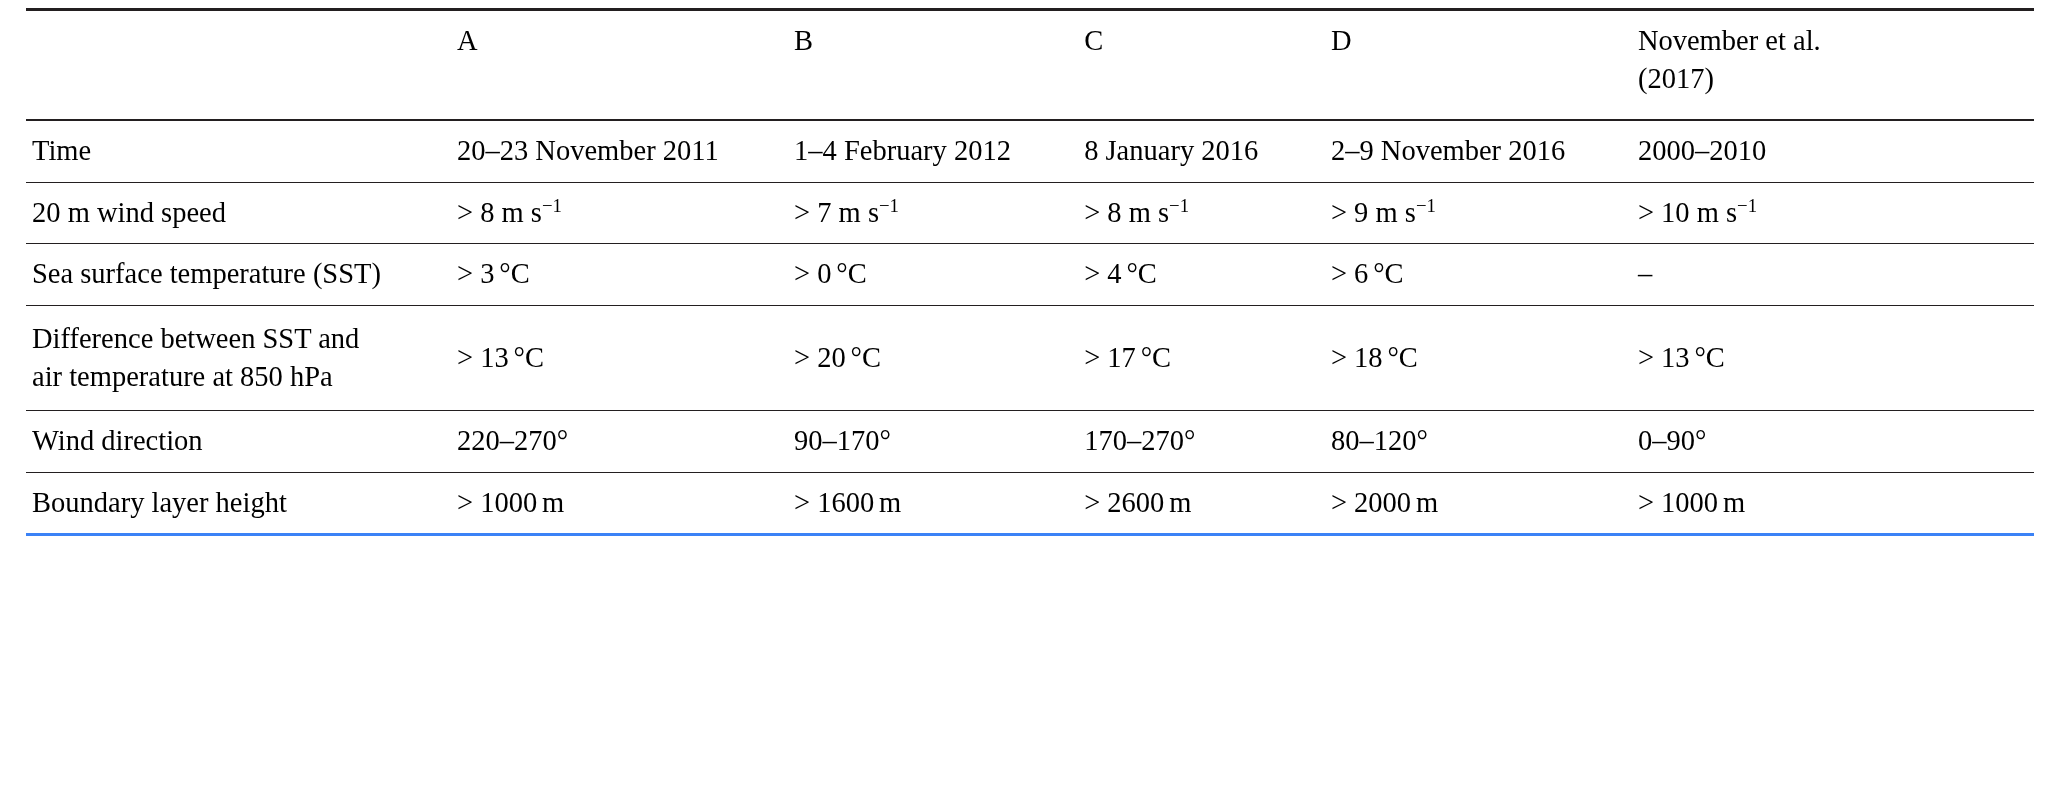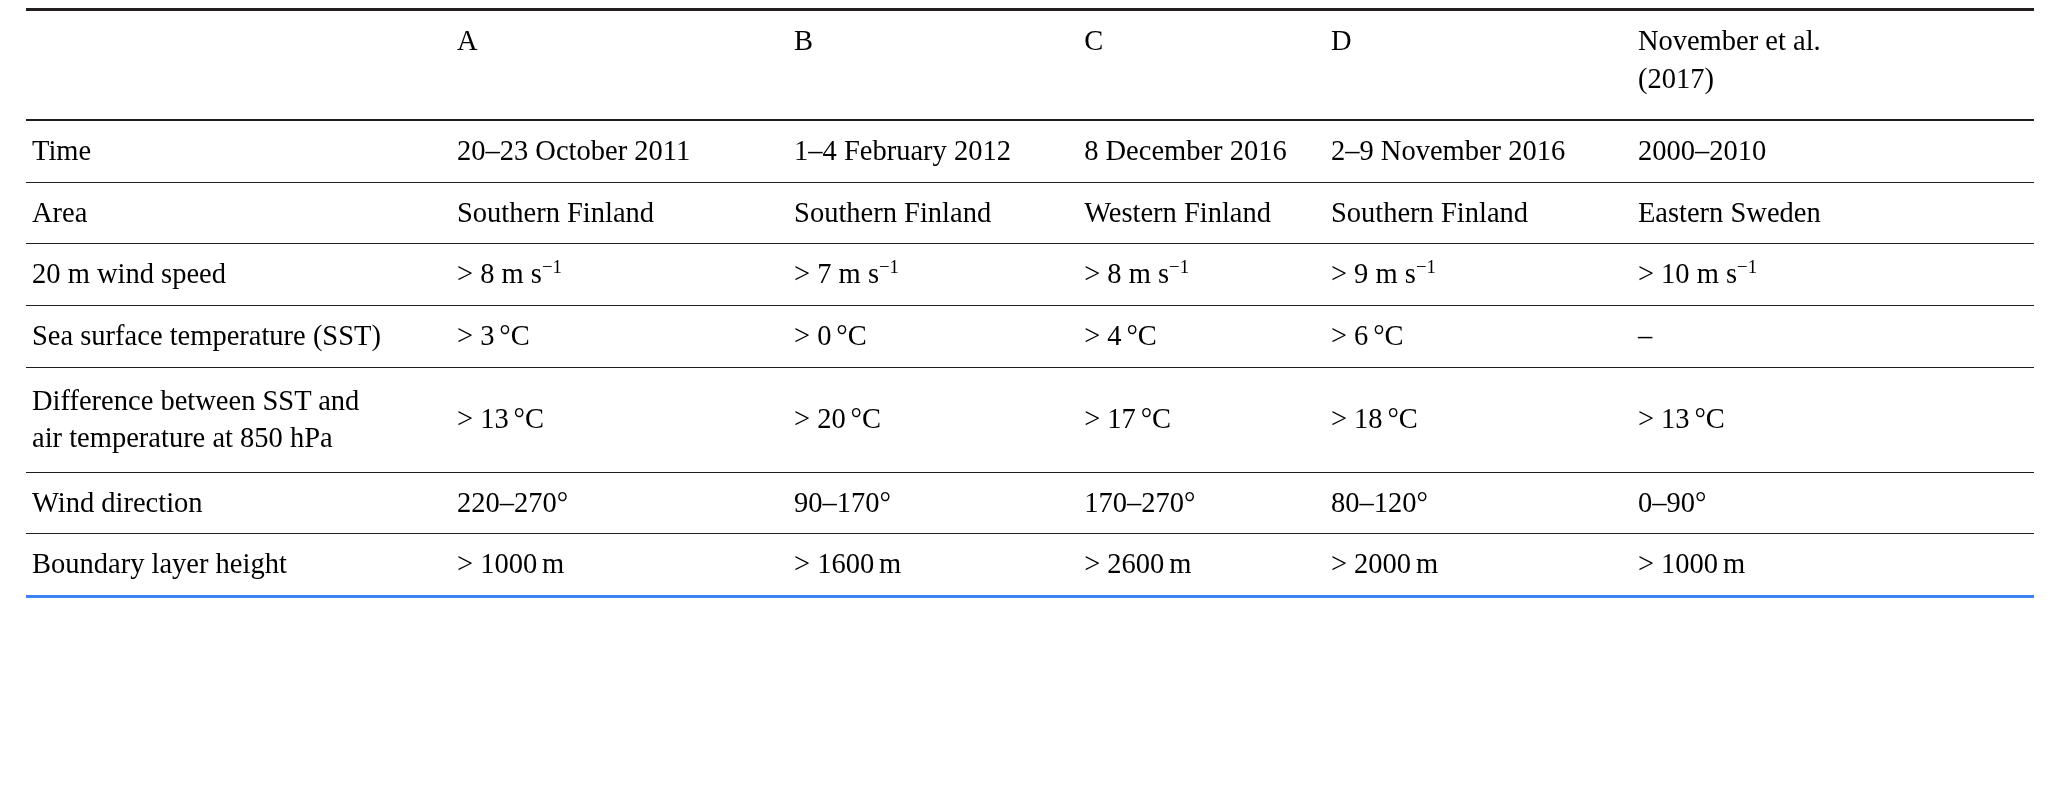--- a/index.html
+++ b/index.html
@@ -108,35 +108,27 @@
         <th>
           <span class="lbl2">November et al.</span>
           <span class="lbl2">(2017)</span>
         </th>
       </tr>
     </thead>
     <tbody>
 
       <tr>
         <td class="cell-label">Time</td>
-        <td>20–23 October 2011</td>
+        <td>20–23 November 2011</td>
         <td>1–4 February 2012</td>
-        <td>8 December 2016</td>
+        <td>8 January 2016</td>
         <td>2–9 November 2016</td>
         <td>2000–2010</td>
       </tr>
 
-      <tr>
-        <td class="cell-label">Area</td>
-        <td>Southern Finland</td>
-        <td>Southern Finland</td>
-        <td>Western Finland</td>
-        <td>Southern Finland</td>
-        <td>Eastern Sweden</td>
-      </tr>
 
       <tr>
         <td class="cell-label">20 m wind speed</td>
         <td><span>&gt; 8 m s</span><sup class="exp">−1</sup></td>
         <td><span>&gt; 7 m s</span><sup class="exp">−1</sup></td>
         <td><span>&gt; 8 m s</span><sup class="exp">−1</sup></td>
         <td><span>&gt; 9 m s</span><sup class="exp">−1</sup></td>
         <td><span>&gt; 10 m s</span><sup class="exp">−1</sup></td>
       </tr>
 

